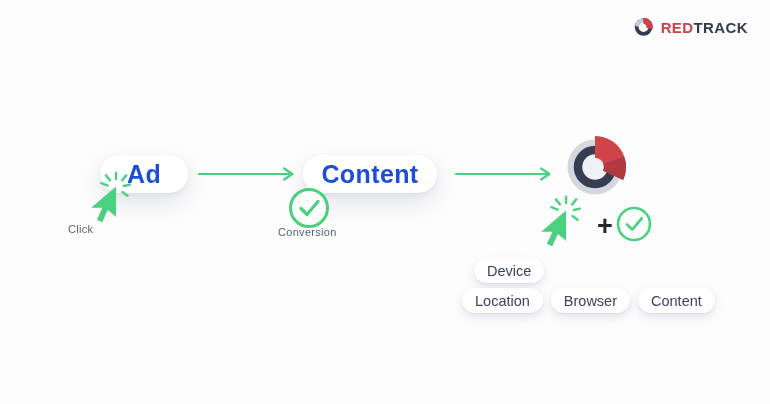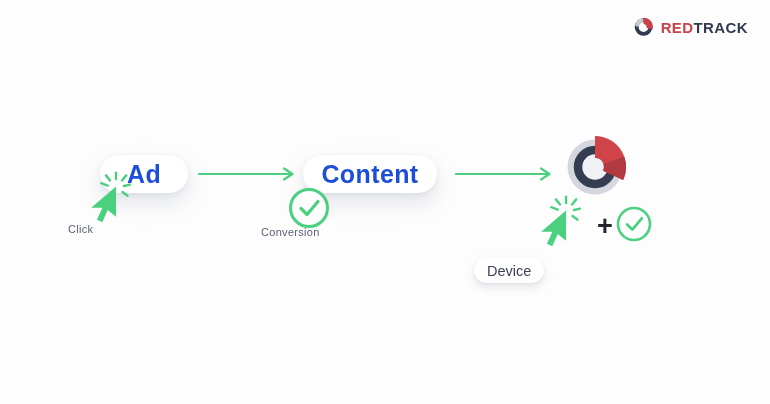--- a/index.html
+++ b/index.html
@@ -17,21 +17,21 @@
     position:absolute;display:flex;align-items:center;justify-content:center;
     background:#ffffff;border-radius:20px;
     box-shadow:0 10px 22px rgba(120,130,155,.20),0 2px 5px rgba(120,130,155,.10);
     color:#1d4ed8;font-weight:700;font-size:25px;letter-spacing:.4px;
   }
   .pill-ad{left:100px;top:155px;width:88px;height:38px;}
   .pill-website{left:303px;top:155px;width:134px;height:38px;}
   
   .caption{position:absolute;color:#5a6274;font-size:11px;letter-spacing:.3px;}
   .caption-click{left:68px;top:223px;}
-  .caption-conversion{left:261px;top:226px;}
+  .caption-conversion{left:278px;top:226px;}
   
   .arrow{position:absolute;width:100px;height:16px;}
   .arrow1{left:198px;top:166px;}
   .arrow2{left:455px;top:166px;}
   
   .cursor-group{position:absolute;width:52px;height:59px;}
   .cursor1{left:79px;top:168px;}
   .cursor2{left:529px;top:192px;}
   
   .check-conversion{position:absolute;left:287px;top:186px;width:44px;height:44px;}
@@ -125,14 +125,25 @@
   <svg class="check-tracking" viewBox="0 0 44 44">
     <circle cx="22" cy="22" r="18.5" fill="#fdfdfd" stroke="#4ad07f" stroke-width="3"></circle>
     <path d="M14 22.5 L20 28.5 L31 15.5" fill="none" stroke="#4ad07f" stroke-width="3.2" stroke-linecap="round" stroke-linejoin="round"></path>
   </svg>
 
   <div class="tag-row tag-row-1">
     <div class="tag">
         <span>Device</span>
       </div>
   </div>
+  <div class="tag-row tag-row-2">
+    <div class="tag">
+        <span>Location</span>
+      </div>
+    <div class="tag">
+        <span>Browser</span>
+      </div>
+    <div class="tag">
+        <span>Content</span>
+      </div>
+  </div>
 
 </div>
 
 </body></html>

